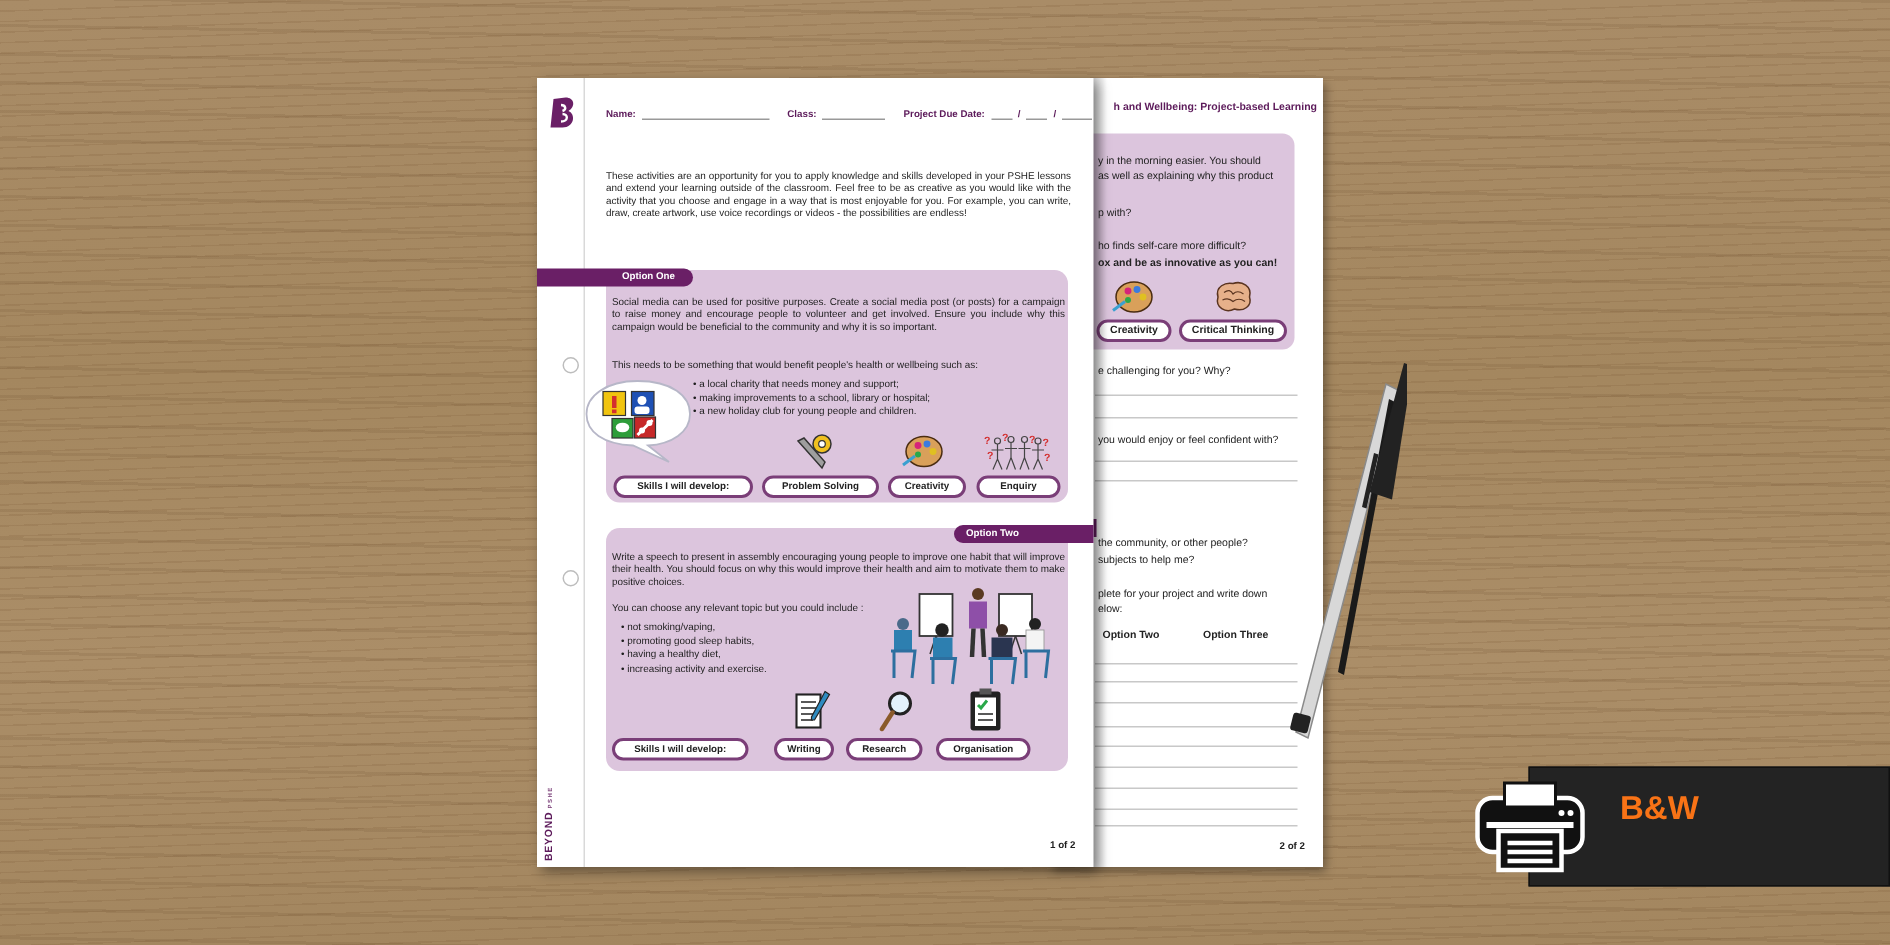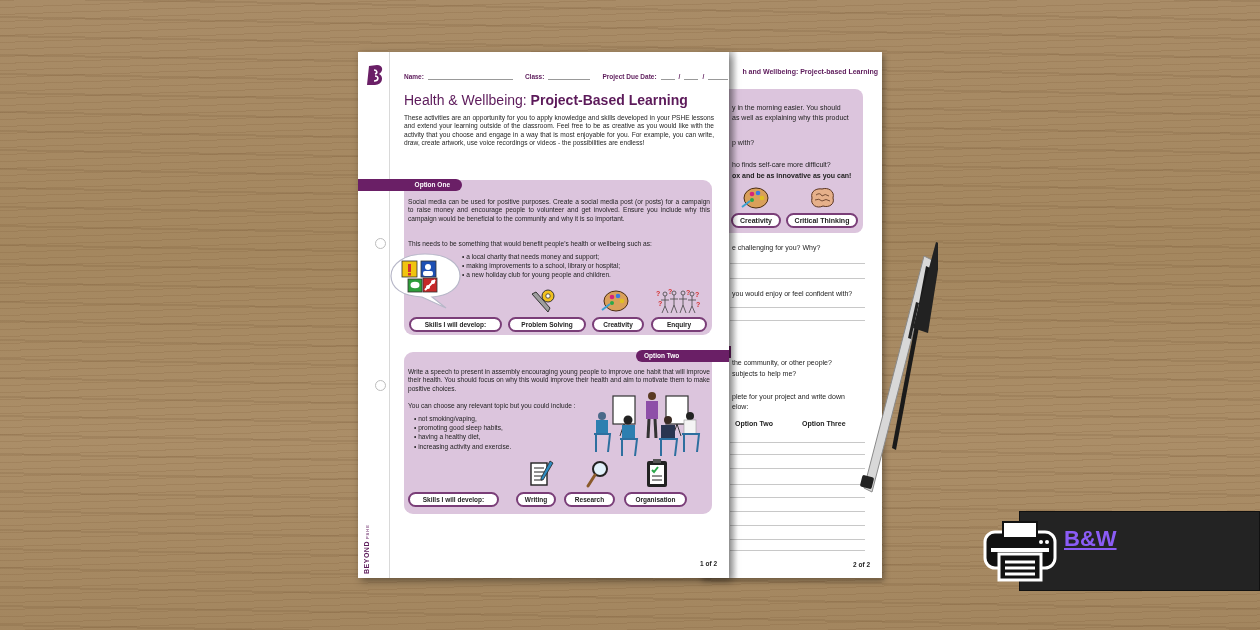--- a/index.html
+++ b/index.html
@@ -74,21 +74,21 @@
   .pnum1 { position: absolute; right: 12px; bottom: 11px; font-weight: bold; font-size: 6.5px; }
 
   
   .pen { position: absolute; left: 858px; top: 238px; width: 80px; height: 260px; }
 
   
   .badge {
     position: absolute; left: 1019px; top: 511px; width: 241px; height: 80px; background: #232323;
     border: 1px solid #111;
   }
-  .badge .t1 { position: absolute; left: 44px; top: 14px; color: #8b5cf6; font-weight: bold; font-size: 22px; text-decoration: underline; }
+  .badge .t1 { position: absolute; left: 60px; top: 14px; color: #f97316; font-weight: bold; font-size: 22px; }
   .badge .t2 { position: absolute; left: 47px; top: 40px; color: #fff; font-size: 21px; white-space: nowrap; }
   .printer { position: absolute; left: 983px; top: 518px; width: 74px; height: 66px; }
 </style>
 </head>
 <body>
 
 <div class="page2">
   <div class="hdr">h and Wellbeing: Project-based Learning</div>
   <div class="box"></div>
   <div class="line-t" style="top:52px">y in the morning easier. You should</div>
@@ -164,21 +164,20 @@
     <span style="margin-left:8px">Class:</span>
     <span class="blank" style="width:42px"></span>
     <span style="margin-left:8px">Project Due Date:</span>
     <span class="blank" style="width:14px"></span>
     <span>/</span>
     <span class="blank" style="width:14px"></span>
     <span>/</span>
     <span class="blank" style="width:20px"></span>
   </div>
 
-  <div class="title"><span>Health &amp; Wellbeing: </span><b>Project-Based Learning</b></div>
   <div class="intro">These activities are an opportunity for you to apply knowledge and skills developed in your PSHE lessons and extend your learning outside of the classroom. Feel free to be as creative as you would like with the activity that you choose and engage in a way that is most enjoyable for you. For example, you can write, draw, create artwork, use voice recordings or videos - the possibilities are endless!</div>
 
   <div class="opt-box opt1"></div>
   <div class="tab tab1">Option One</div>
   <div class="opt-text" style="top:146px">Social media can be used for positive purposes. Create a social media post (or posts) for a campaign to raise money and encourage people to volunteer and get involved. Ensure you include why this campaign would be beneficial to the community and why it is so important.</div>
   <div class="opt-text" style="top:188px">This needs to be something that would benefit people's health or wellbeing such as:</div>
   <div class="bul" style="left:104px;top:200px">
     <div>a local charity that needs money and support;</div>
     <div>making improvements to a school, library or hospital;</div>
     <div>a new holiday club for young people and children.</div>

